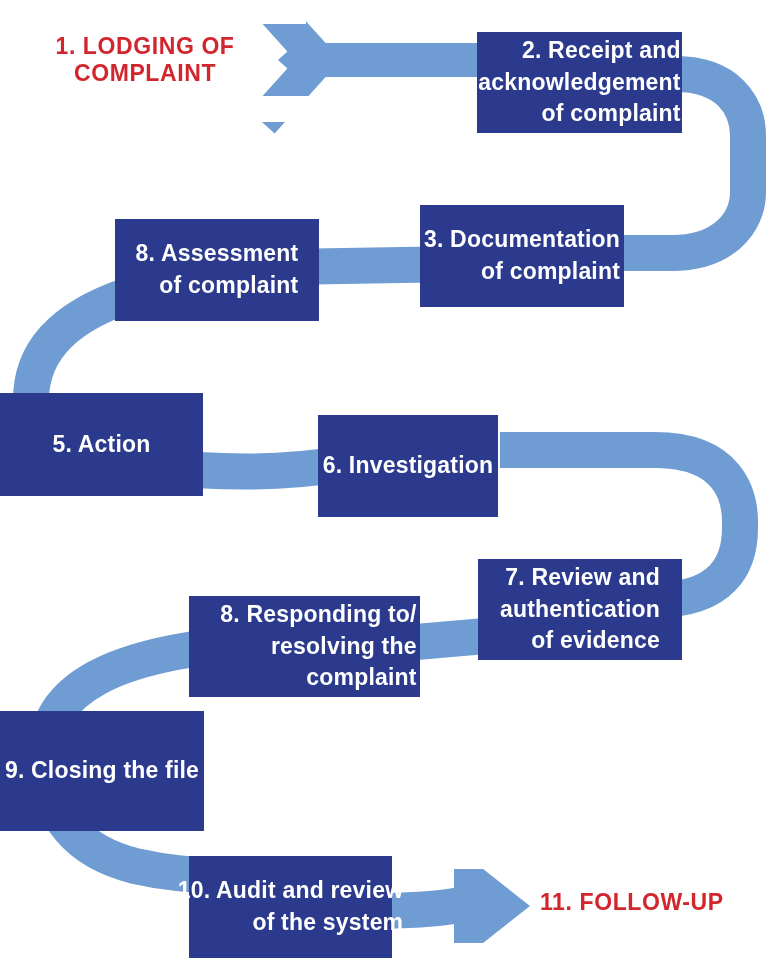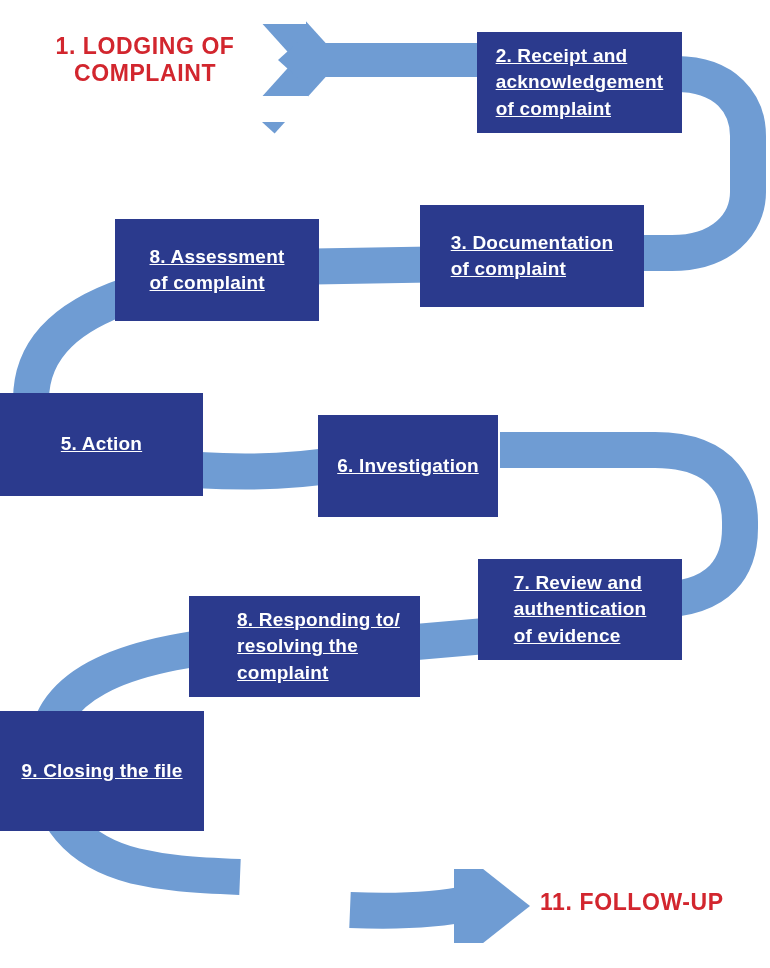--- a/index.html
+++ b/index.html
@@ -21,30 +21,29 @@
   .mask-rect { fill: var(--background, #ffffff); stroke: none; }
 
   .step {
     position: absolute;
     z-index: 2;
     background: var(--box-fill, #2b3a8d);
     color: var(--box-text, #ffffff);
     display: flex;
     align-items: center;
     justify-content: center;
-    text-align: left;
+    text-align: right;
     font-weight: bold;
-    font-size: 19px;
+    font-size: 23px;
     line-height: 1.38;
     letter-spacing: 0.2px;
     white-space: pre;
-    text-decoration: underline;
   }
   .b2  { left: 477px; top: 32px;  width: 205px; height: 101px; }
-  .b3  { left: 420px; top: 205px; width: 224px; height: 102px; }
+  .b3  { left: 420px; top: 205px; width: 204px; height: 102px; }
   .b4  { left: 115px; top: 219px; width: 204px; height: 102px; }
   .b5  { left: 0;     top: 393px; width: 203px; height: 103px; }
   .b6  { left: 318px; top: 415px; width: 180px; height: 102px; }
   .b7  { left: 478px; top: 559px; width: 204px; height: 101px; }
   .b8  { left: 189px; top: 596px; width: 203px; height: 101px; padding-left: 28px; }
   .b9  { left: 0;     top: 711px; width: 204px; height: 120px; }
   .b10 { left: 189px; top: 856px; width: 203px; height: 102px; }
 
   .red-label {
     position: absolute;
@@ -108,16 +107,18 @@
 of complaint</div>
   <div class="step b5">5. Action</div>
   <div class="step b6">6. Investigation</div>
   <div class="step b7">7. Review and
 authentication
 of evidence</div>
   <div class="step b8">8. Responding to/
 resolving the
 complaint</div>
   <div class="step b9">9. Closing the file</div>
+  <div class="step b10">10. Audit and review
+of the system</div>
 
   <div class="red-label end-label">11. FOLLOW-UP</div>
 
 </div>
 
 </body></html>

